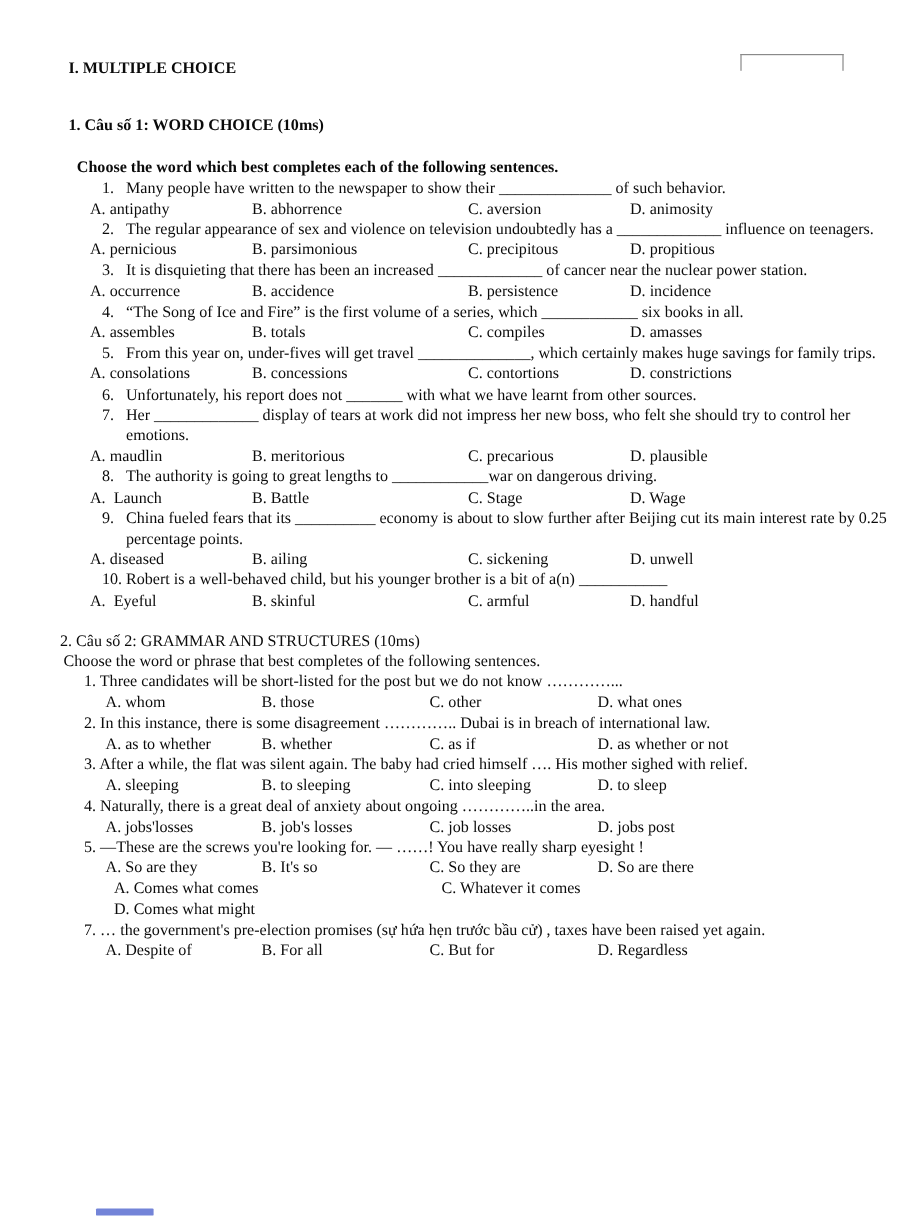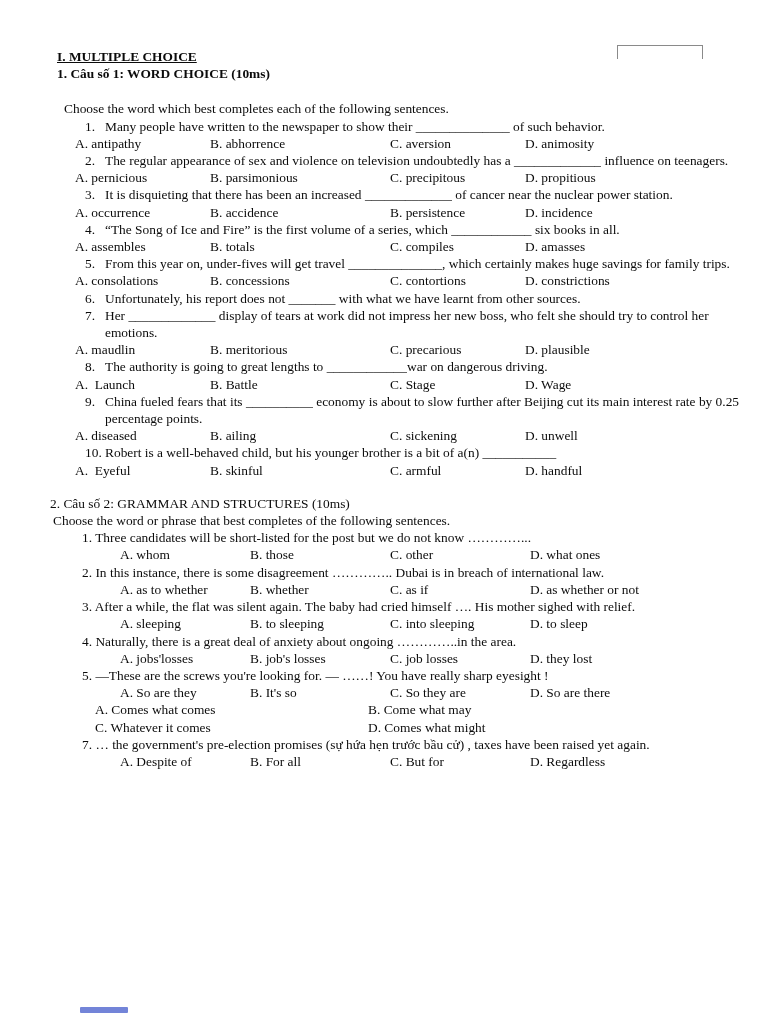--- a/index.html
+++ b/index.html
@@ -2,32 +2,32 @@
 <html><head>
 <meta charset="utf-8">
 <style>
   html,body{margin:0;padding:0}
   body{
     width:768px;height:1024px;position:relative;background:#ffffff;
     font-family:"Liberation Serif","DejaVu Serif",serif;
     font-size:13.4px;line-height:17.2px;color:#0b0b0b;overflow:hidden;
   }
   .page{position:absolute;top:0;left:0;right:0;bottom:0;padding:48px 26px 0 50px}
-  .h-main{font-weight:700;text-decoration:underline;margin-left:7px}
-  .pt1-title{font-weight:700;margin-left:7px;}
-  .pt1-instr{font-weight:400;margin-left:14px;margin-top:18px}
+  .h-main{font-weight:700;margin-left:7px}
+  .pt1-title{font-weight:700;margin-left:7px;margin-top:30px}
+  .pt1-instr{font-weight:700;margin-left:14px;margin-top:18px}
   .pt2-title{font-weight:400;margin-top:16px}
   .pt2-instr{font-weight:400;margin-left:3px}
   .q1{display:flex;margin-left:35px}
   .q1 .num{flex:0 0 20px}
   .qtext{white-space:pre-wrap}
   .q1 .qtext{flex:1}
   .opts1{display:grid;grid-template-columns:135px 180px 135px 1fr;margin-left:25px}
-  .p2q{margin-left:32px}
-  .opts2{display:grid;grid-template-columns:130px 140px 140px 1fr;margin-left:70px}
+  .p2q{margin-left:20px}
+  .opts2{display:grid;grid-template-columns:130px 140px 140px 1fr;margin-left:38px}
   .opts2x2{display:grid;grid-template-columns:273px 1fr;margin-left:45px}
   .opt{white-space:pre-wrap}
   .score-box{position:absolute;top:45px;left:617px;width:84px;height:13px;
     border:1px solid #8a8a8a;border-bottom:none}
   .footer-link{position:absolute;top:1007px;left:80px;width:48px;height:6px;
     background:#5b6fd1;opacity:.85;border-radius:1px;cursor:pointer}
 </style>
 </head>
 <body>
 
@@ -169,34 +169,33 @@
     <span class="opt">B. to sleeping</span>
     <span class="opt">C. into sleeping</span>
     <span class="opt">D. to sleep</span>
   </div>
 
   <div class="p2q"><span>4.</span> <span class="qtext">Naturally, there is a great deal of anxiety about ongoing …………..in the area.</span></div>
   <div class="opts2">
     <span class="opt">A. jobs'losses</span>
     <span class="opt">B. job's losses</span>
     <span class="opt">C. job losses</span>
-    <span class="opt">D. they lost</span>
+    <span class="opt">D. jobs post</span>
   </div>
 
   <div class="p2q"><span>5.</span> <span class="qtext">—These are the screws you're looking for. — ……! You have really sharp eyesight !</span></div>
   <div class="opts2">
     <span class="opt">A. So are they</span>
     <span class="opt">B. It's so</span>
     <span class="opt">C. So they are</span>
     <span class="opt">D. So are there</span>
   </div>
 
   <div class="opts2x2">
     <span class="opt">A. Comes what comes</span>
-    <span class="opt">B. Come what may</span>
     <span class="opt">C. Whatever it comes</span>
     <span class="opt">D. Comes what might</span>
   </div>
 
   <div class="p2q"><span>7.</span> <span class="qtext">… the government's pre-election promises (sự hứa hẹn trước bầu cử) , taxes have been raised yet again.</span></div>
   <div class="opts2">
     <span class="opt">A. Despite of</span>
     <span class="opt">B. For all</span>
     <span class="opt">C. But for</span>
     <span class="opt">D. Regardless</span>

